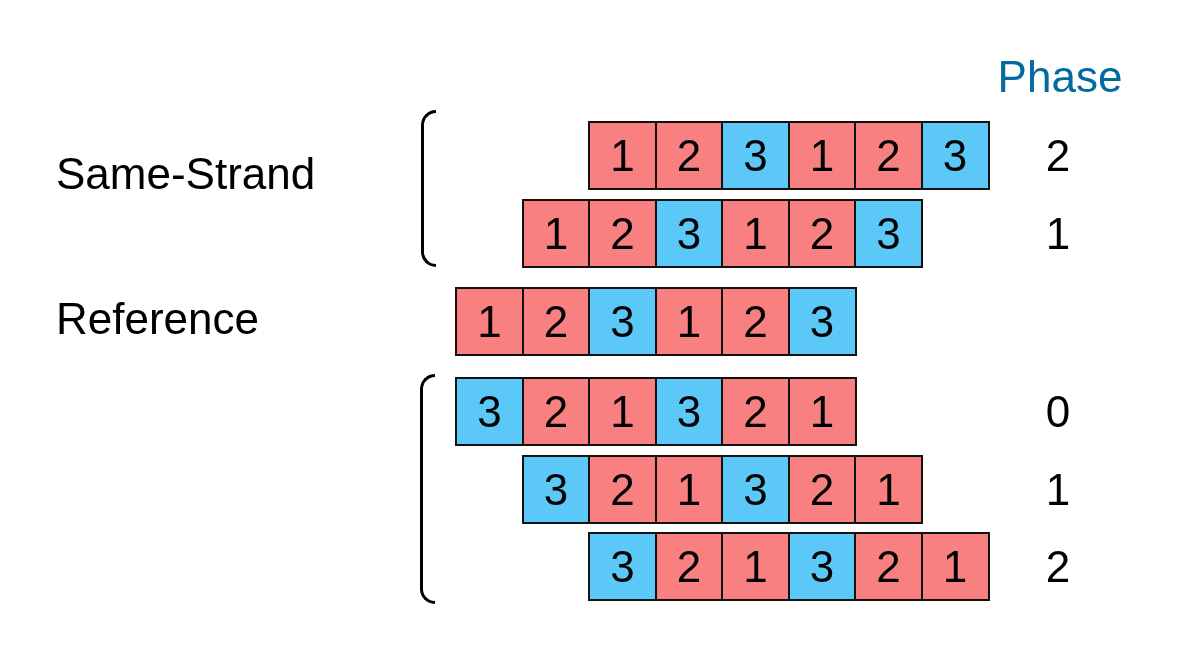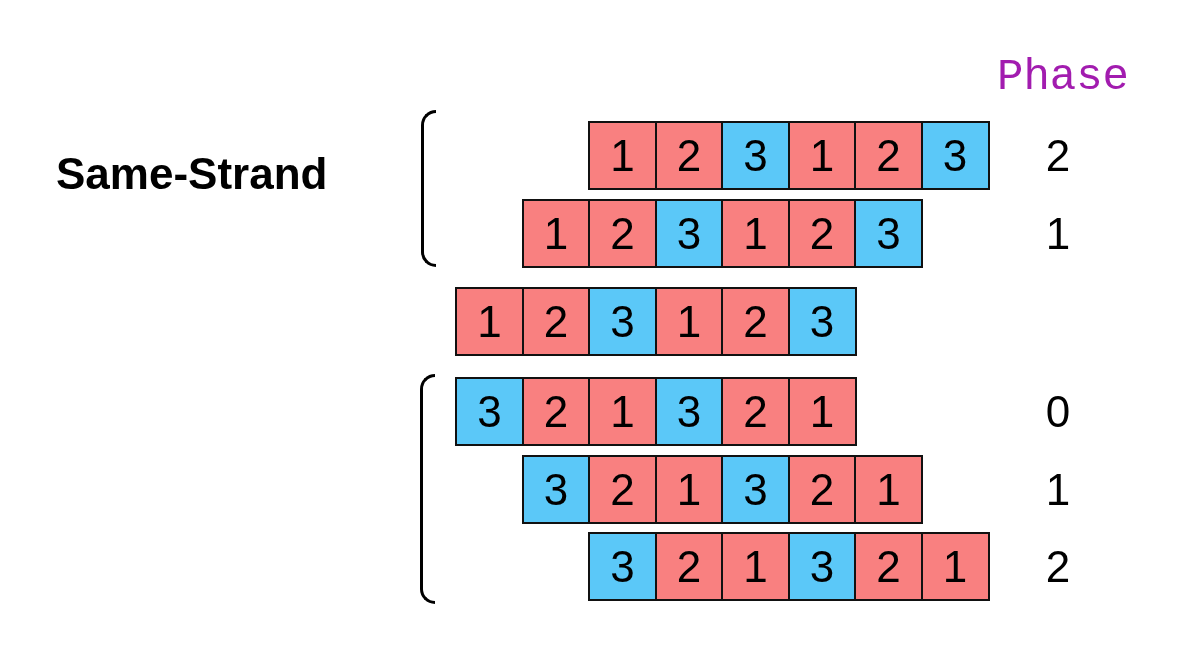--- a/index.html
+++ b/index.html
@@ -16,32 +16,30 @@
     color: #000000;
     overflow: hidden;
   }
   .side-label {
     position: absolute;
     left: 56px;
     font-size: 44px;
     line-height: 1;
     white-space: nowrap;
     color: #000000;
-    font-weight: bold;
   }
   .phase-header {
     position: absolute;
     left: 997px;
     top: 55px;
     width: 126px;
     text-align: center;
     font-size: 44px;
     line-height: 1;
-    color: #a21caf;
-    font-family: Liberation Mono, monospace;
+    color: #0369a1;
   }
   .bracket {
     position: absolute;
     width: 15px;
     box-sizing: border-box;
     border: 3px solid #000000;
     border-right: none;
     border-radius: 15px 0 0 15px;
     background: transparent;
   }
@@ -78,20 +76,21 @@
     color: #000000;
   }
 </style>
 </head>
 <body>
 
 <div class="canvas">
 
   <div class="side-label" style="top:152px">Same-Strand</div>
 
+  <div class="side-label" style="top:297px">Reference</div>
 
 
   <div class="phase-header">Phase</div>
 
   <div class="bracket" style="left:421px; top:110px; height:157px"></div>
 
   <div class="bracket" style="left:420px; top:374px; height:230px"></div>
 
   <div id="rows-container">
       <div class="strand-row" style="left: 588px; top: 121px;">

